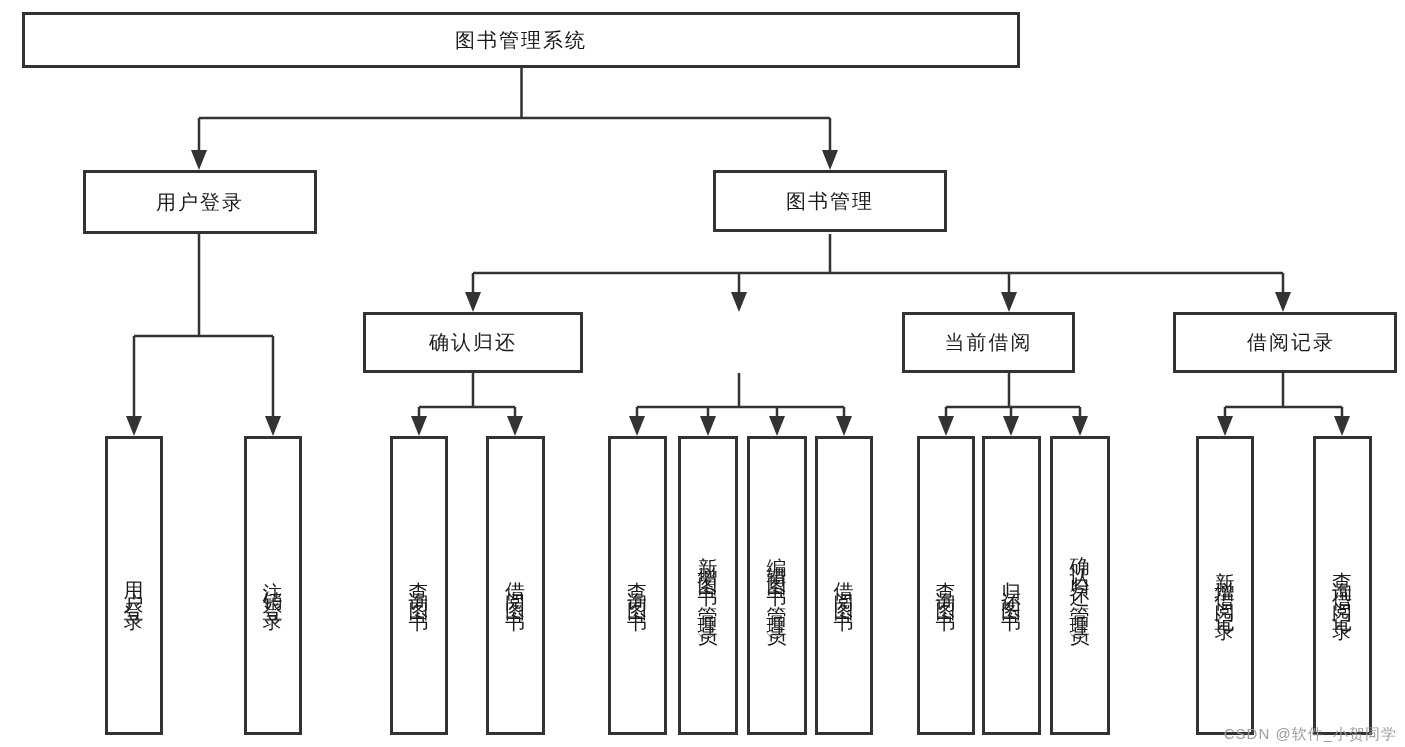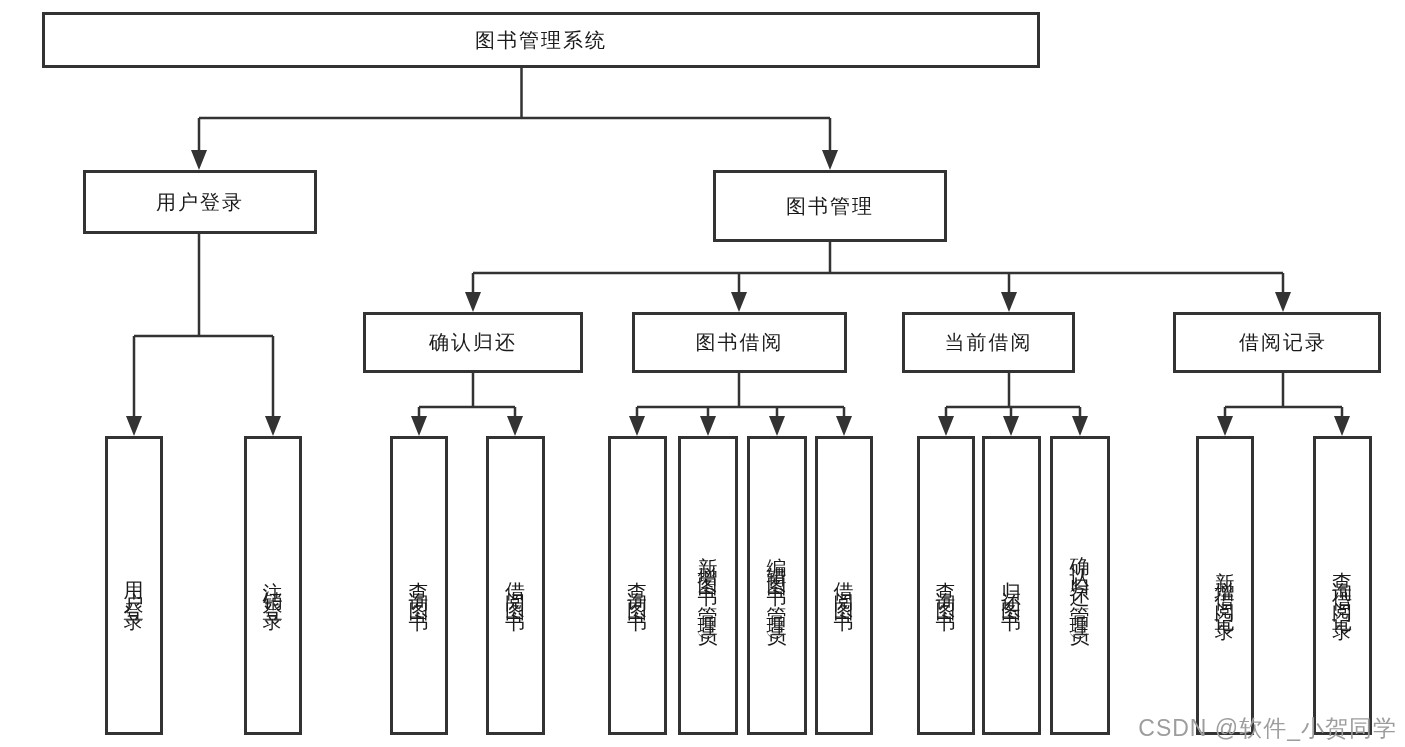--- a/index.html
+++ b/index.html
@@ -29,21 +29,21 @@
     background: #ffffff;
     display: flex;
     align-items: center;
     justify-content: center;
     color: #1a1a1a;
     font-size: 20px;
     letter-spacing: 2px;
     text-align: center;
     z-index: 2;
   }
-  .node.root { font-size: 20px; margin-left: 20px; }
+  .node.root { font-size: 20px; }
   .vnode {
     position: absolute;
     box-sizing: border-box;
     border: 3px solid #333333;
     background: #ffffff;
     display: flex;
     align-items: center;
     justify-content: center;
     color: #1a1a1a;
     z-index: 2;
@@ -53,21 +53,21 @@
     text-orientation: mixed;
     font-size: 20px;
     letter-spacing: 10px;
     line-height: 1;
     white-space: nowrap;
   }
   .watermark {
     position: absolute;
     right: 8px;
     bottom: 3px;
-    font-size: 23px;
+    font-size: 15px;
     color: #9d9d9d;
     letter-spacing: 1px;
     z-index: 3;
     white-space: nowrap;
   }
 </style>
 </head>
 <body>
 
 <div class="canvas">
@@ -115,34 +115,31 @@
     </g>
   </svg>
 
   <div class="node root" style="left:22px; top:12px; width:998px; height:56px;">
     <span>图书管理系统</span>
   </div>
 
   <div class="node" style="left:83px; top:170px; width:234px; height:64px;">
     <span>用户登录</span>
   </div>
-  <div class="node" style="left:713px; top:170px; width:234px; height:72px;">
+  <div class="node" style="left:713px; top:170px; width:234px; height:62px;">
     <span>图书管理</span>
   </div>
 
   <div class="node" style="left:363px; top:312px; width:220px; height:61px;">
     <span>确认归还</span>
   </div>
-  <div class="node" style="left:632px; top:312px; width:215px; height:61px;">
-    <span>图书借阅</span>
-  </div>
   <div class="node" style="left:902px; top:312px; width:173px; height:61px;">
     <span>当前借阅</span>
   </div>
-  <div class="node" style="left:1173px; top:312px; width:208px; height:61px;padding-left:12px;">
+  <div class="node" style="left:1173px; top:312px; width:224px; height:61px;padding-left:12px;">
     <span>借阅记录</span>
   </div>
 
   <div class="vnode" style="left:105px; top:436px; width:58px; height:299px;">
     <span class="vtext">用户登录</span>
   </div>
   <div class="vnode" style="left:244px; top:436px; width:58px; height:299px;">
     <span class="vtext">注销登录</span>
   </div>
 

